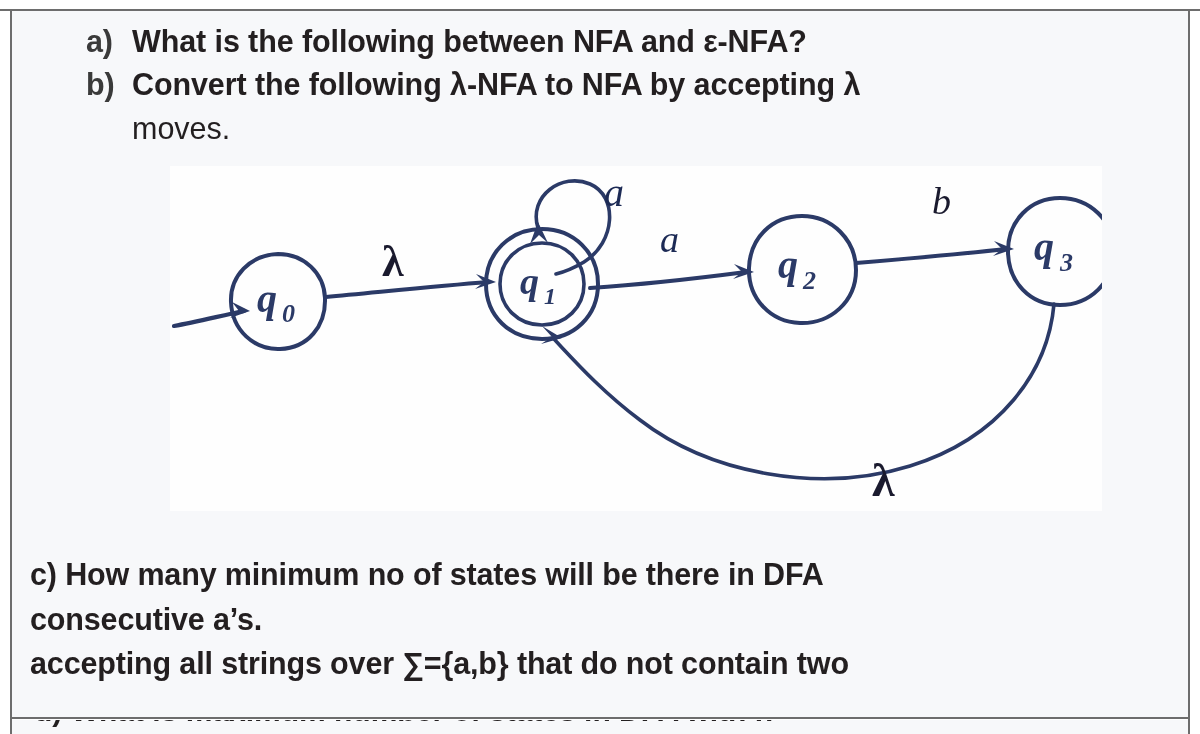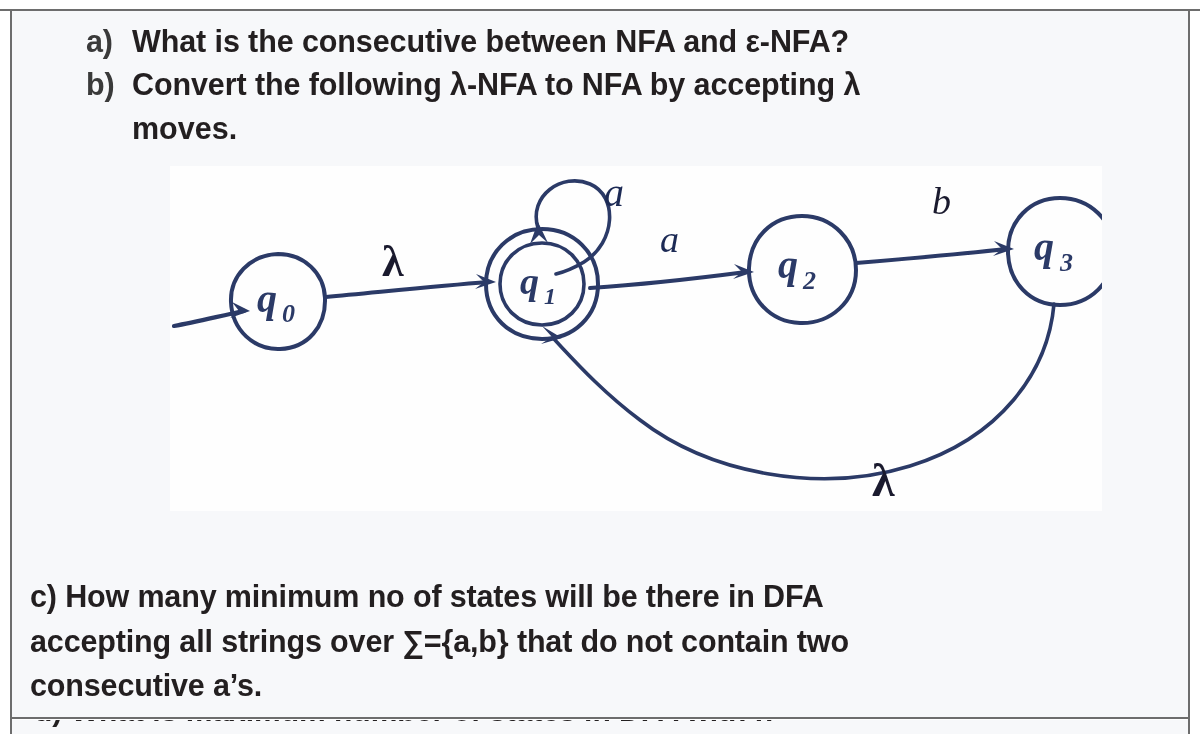--- a/index.html
+++ b/index.html
@@ -65,21 +65,21 @@
     flex: 0 0 46px;
     color: #3a3a3a;
     font-weight: 600;
   }
   .q-text { flex: 1 1 auto; }
   .q-cont {
     padding-left: 46px;
     font-size: 30.5px;
     line-height: 44px;
     color: #231f20;
-    font-weight: 700;
+    font-weight: 400;
   }
 
   
   #diagram-panel {
     position: absolute;
     left: 158px;
     top: 155px;
     width: 932px;
     height: 345px;
     background: #fefefe;
@@ -122,21 +122,21 @@
     font-family: "Liberation Serif", serif;
     fill: #2b3a67;
     font-style: italic;
     font-weight: 700;
   }
 
   
   #qblock-c {
     position: absolute;
     left: 18px;
-    top: 563px;
+    top: 541px;
     width: 1030px;
   }
   .c-line {
     font-size: 30.5px;
     line-height: 44.5px;
     color: #231f20;
     font-weight: 600;
     letter-spacing: -0.15px;
     white-space: nowrap;
   }
@@ -169,21 +169,21 @@
   <div class="rule-h" style="left:0px; top:9px; width:1200px;"></div>
   <div class="rule-v" style="left:10px; top:9px; height:725px;"></div>
   <div class="rule-v" style="left:1188px; top:9px; height:725px;"></div>
 
   <div id="cell">
 
     <div id="qblock-ab">
 
       <div class="q-row">
         <span class="q-marker">a)</span>
-        <span class="q-text">What is the consecutive between NFA and ε-NFA?</span>
+        <span class="q-text">What is the following between NFA and ε-NFA?</span>
       </div>
 
       <div class="q-row">
         <span class="q-marker">b)</span>
         <span class="q-text">Convert the following λ-NFA to NFA by accepting λ</span>
       </div>
 
       <div class="q-cont">moves.</div>
     </div>
 
@@ -274,22 +274,22 @@
                    C 430 224, 402 192, 383 172"></path>
           <path class="ink-fill" d="M 372 160 L 392 172 L 371 178 L 382 171 Z"></path>
           <text class="lbl-dark" x="702" y="330" font-size="46" font-style="normal" font-weight="600">λ</text>
         </g>
 
       </svg>
     </div>
 
     <div id="qblock-c">
       <div class="c-line">c) How many minimum no of states will be there in DFA</div>
+      <div class="c-line">consecutive a’s.</div>
       <div class="c-line">accepting all strings over ∑={a,b} that do not contain two</div>
-      <div class="c-line">consecutive a’s.</div>
     </div>
 
   </div>
 
   <div class="rule-h" style="left:10px; top:717px; width:1178px;"></div>
 
   <div id="next-row-sliver">
     <div id="sliver-text">d) What is maximum number of states in DFA with n</div>
   </div>
 

